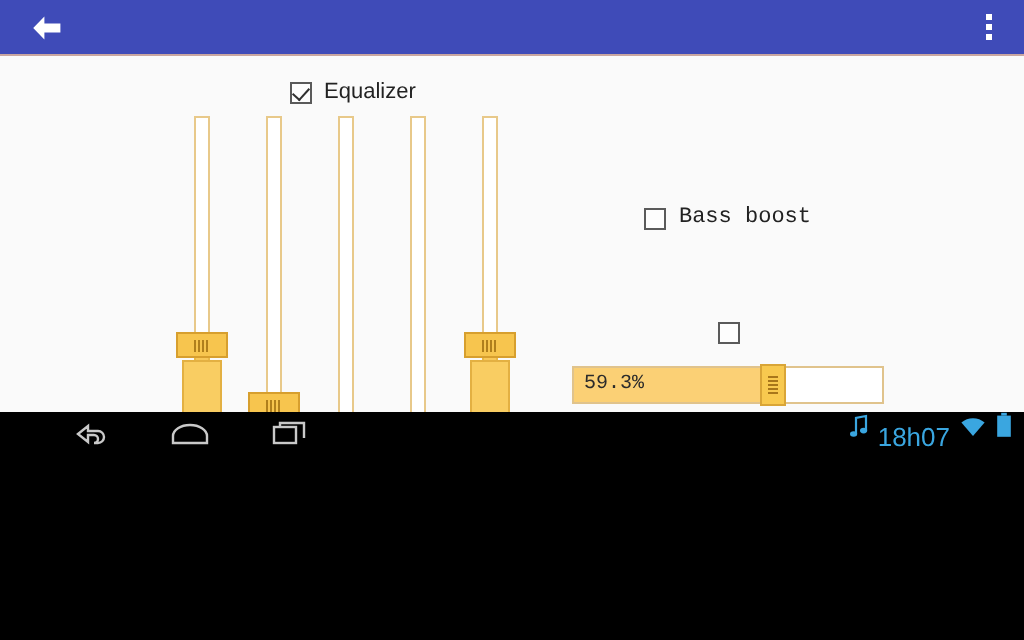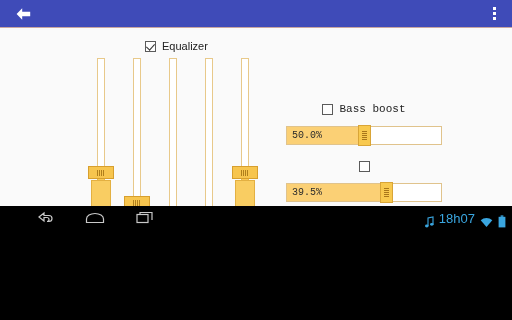--- a/index.html
+++ b/index.html
@@ -233,21 +233,21 @@
     top: 0; height: 26px;
     width: 34px;
     display: flex; align-items: center; justify-content: center;
   }
   #nav-back  { left: 28px; }
   #nav-home  { left: 78px; }
   #nav-recent{ left: 128px; }
   #status {
     position: absolute;
     right: 6px; top: 0; height: 26px;
-    display: flex; align-items: flex-end; gap: 5px;
+    display: flex; align-items: flex-start; gap: 5px;
   }
   #clock {
     font-size: 13px;
     color: #3aa6e0;
     line-height: 26px;
   }
 </style>
 </head>
 <body>
 
@@ -337,36 +337,29 @@
         </div>
       </div>
 
     </div>
 
     <div class="effect" style="top:75px">
       <div class="effect-head">
         <span class="cbox"></span>
         <span class="cbox-label">Bass boost</span>
       </div>
-      <div class="hslider">
-        <div class="hslider-fill" style="width:50%"></div>
-        <span class="hslider-value">50.0%</span>
-        <div class="hslider-thumb" style="left:50%">
-          <span class="hgrip"></span>
-        </div>
-      </div>
     </div>
 
     <div class="effect" style="top:133px">
       <div class="effect-head">
         <span class="cbox"></span>
       </div>
       <div class="hslider">
         <div class="hslider-fill" style="width:64%"></div>
-        <span class="hslider-value">39.5%</span>
+        <span class="hslider-value">59.3%</span>
         <div class="hslider-thumb" style="left:64%">
           <span class="hgrip"></span>
         </div>
       </div>
     </div>
 
   </div>
 
   <div id="navbar">
 

